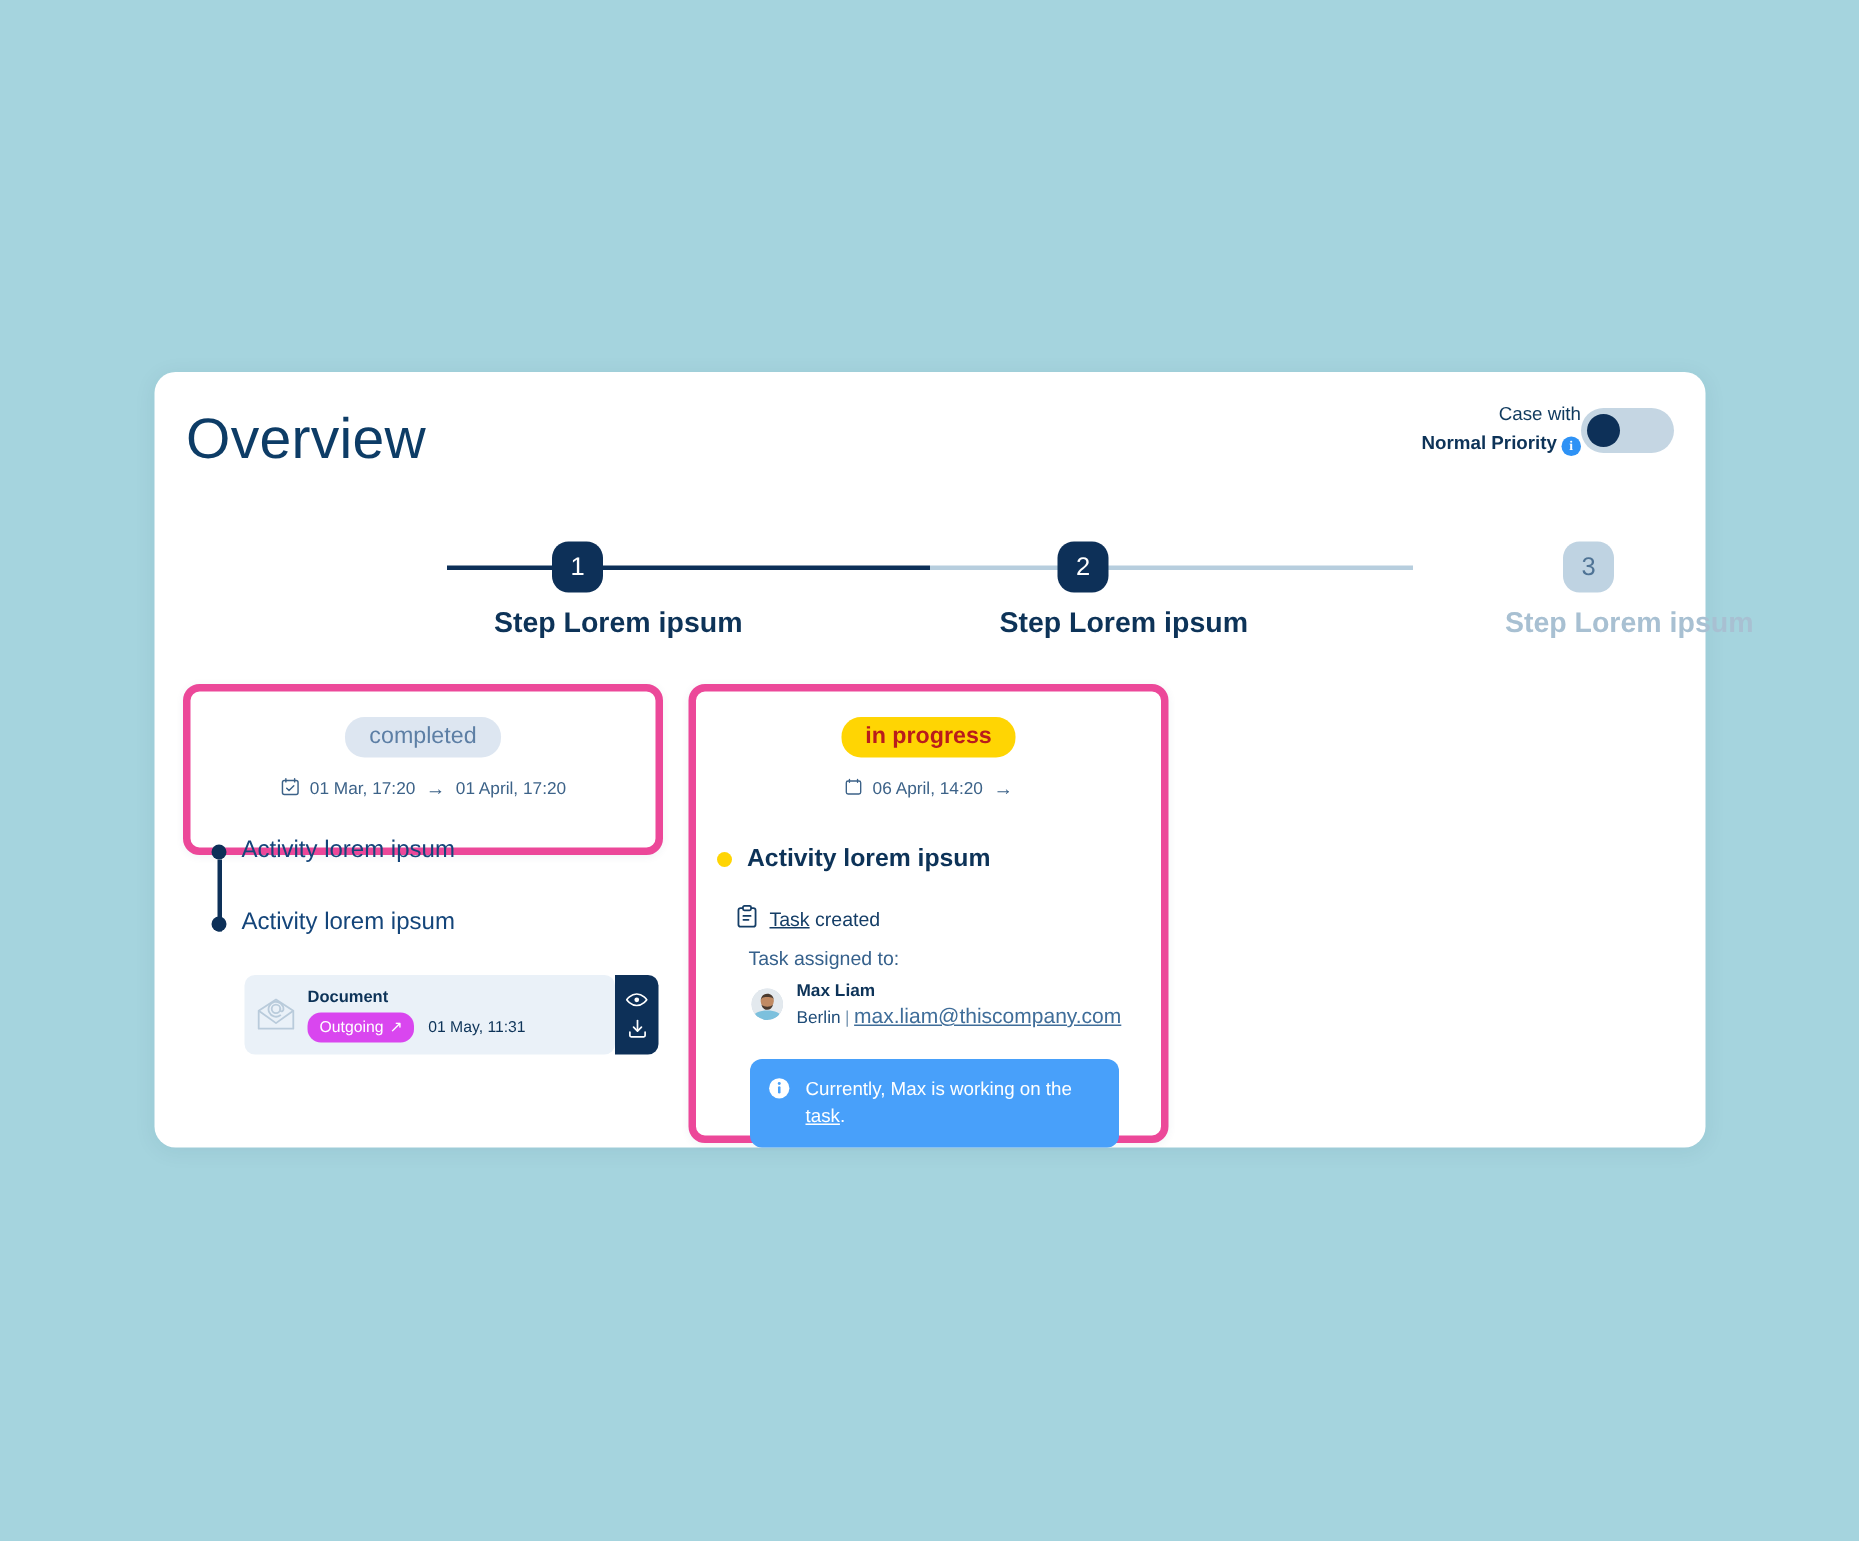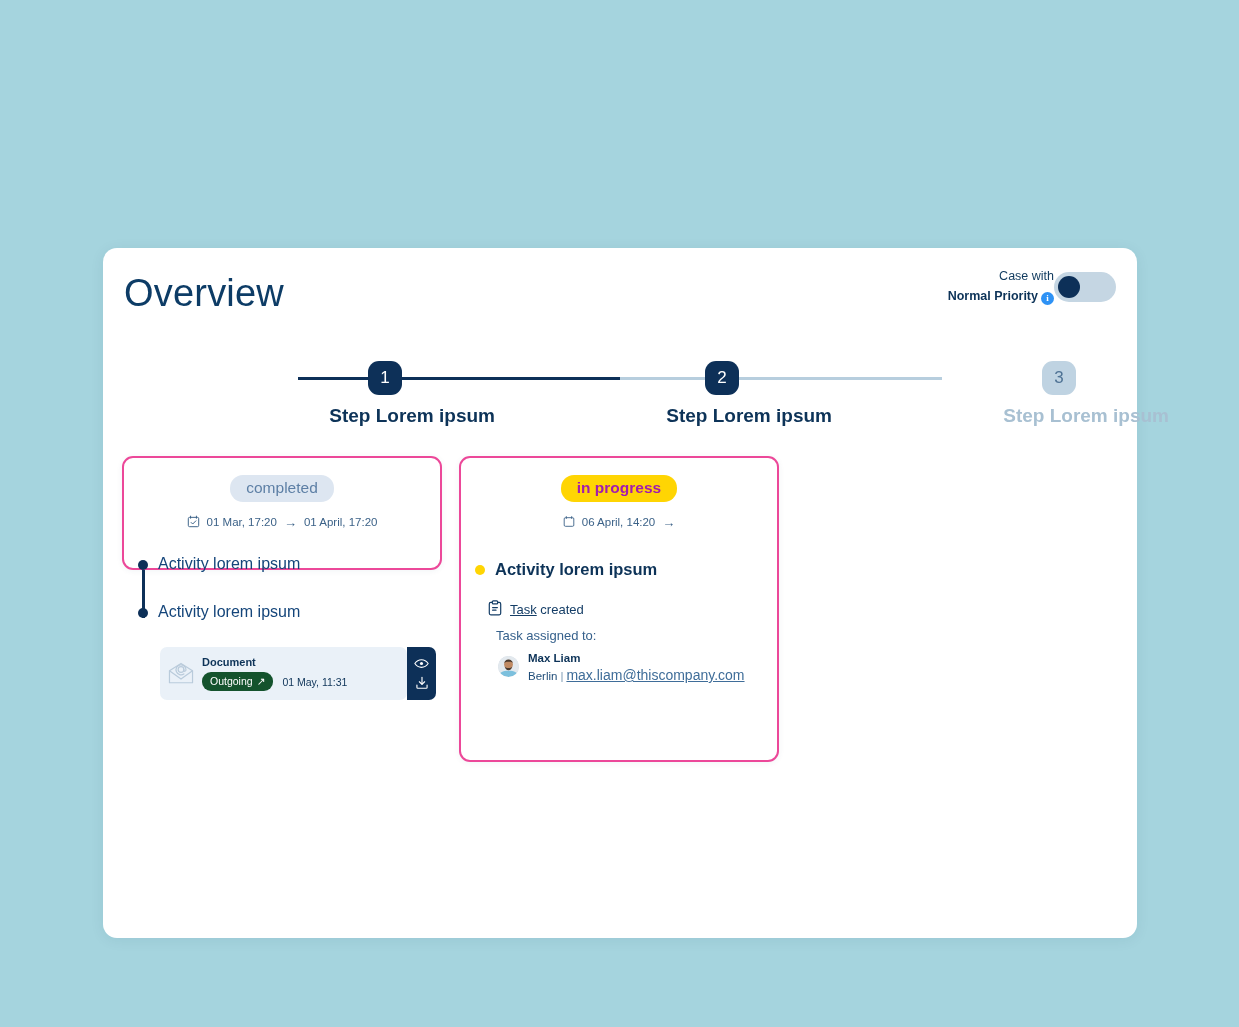--- a/index.html
+++ b/index.html
@@ -12,21 +12,21 @@
     overflow: hidden;
     position: relative;
   }
 
   
   .panel {
     position: absolute;
     left: 103px;
     top: 248px;
     width: 1034px;
-    height: 690px;
+    height: 517px;
     background: #ffffff;
     border-radius: 14px;
     box-shadow: 0 2px 14px rgba(20,60,90,0.08);
   }
 
   
   .panel-header {
     position: absolute;
     left: 0; top: 0; right: 0;
     height: 110px;
@@ -152,37 +152,37 @@
   .step-label.muted { color: #a8c0d2; }
 
   .s1 { left: 265px; } .s1l { left: 172px; }
   .s2 { left: 602px; } .s2l { left: 509px; }
   .s3 { left: 939px; } .s3l { left: 846px; }
 
   
   .card {
     position: absolute;
     background: #ffffff;
-    border: 2px solid #ec4899;
+    border: 5px solid #ec4899;
     border-radius: 11px;
     box-shadow: 0 1px 6px rgba(25,70,110,0.06);
   }
   .card-left  { left: 19px;  top: 208px; width: 320px; height: 114px; }
   .card-right { left: 356px; top: 208px; width: 320px; height: 306px; }
 
   .badge-wrap { text-align: center; margin-top: 17px; }
   .badge {
     display: inline-block;
     padding: 5px 16px 6px;
     border-radius: 13px;
     font-size: 15.5px;
     line-height: 1;
   }
   .badge.completed { background: #dde6f1; color: #5d7fa5; }
-  .badge.inprogress { background: #ffd503; color: #a21caf; font-weight: 700; }
+  .badge.inprogress { background: #ffd503; color: #b91c1c; font-weight: 700; }
 
   .date-row {
     display: flex;
     align-items: center;
     justify-content: center;
     gap: 7px;
     margin-top: 13px;
     font-size: 11.5px;
     color: #3c6288;
   }
@@ -235,21 +235,21 @@
   .doc-icon { width: 42px; display: flex; justify-content: center; }
   .doc-meta { flex: 1; }
   .doc-title {
     font-size: 11px;
     font-weight: 700;
     color: #0d3358;
     margin-bottom: 4px;
   }
   .doc-sub { display: flex; align-items: center; gap: 9px; }
   .doc-tag {
-    background: #14532d;
+    background: #d946ef;
     color: #ffffff;
     font-size: 10.5px;
     padding: 3px 8px 4px;
     border-radius: 9px;
     display: inline-flex;
     align-items: flex-end;
     gap: 4px;
     cursor: pointer;
   }
   .doc-date { font-size: 10.5px; color: #0d3358; }
@@ -518,15 +518,25 @@
             <path d="M6.6 10.6c.6 2.4 2 3.6 3.9 3.6s3.3-1.2 3.9-3.6c-1 1-2.3 1.5-3.9 1.5s-2.9-.5-3.9-1.5z" fill="#4a3a2e"></path>
           </g>
         </svg>
       </span>
       <span>
         <span class="assignee-name">Max Liam</span>
         <span class="assignee-sub"><span>Berlin</span><span class="sep">|</span><span class="assignee-mail">max.liam@thiscompany.com</span></span>
       </span>
     </div>
 
+    <div class="info-banner">
+      <span class="ic">
+        <svg width="15" height="15" viewBox="0 0 16 16">
+          <circle cx="8" cy="8" r="7.2" fill="#ffffff"></circle>
+          <rect x="7.1" y="6.6" width="1.8" height="5.2" rx="0.9" fill="#48a0fa"></rect>
+          <circle cx="8" cy="4.6" r="1.05" fill="#48a0fa"></circle>
+        </svg>
+      </span>
+      <span class="txt"><span>Currently, Max is working on the </span><u>task</u><span>.</span></span>
+    </div>
   </div>
 
 </div>
 
 </body></html>

